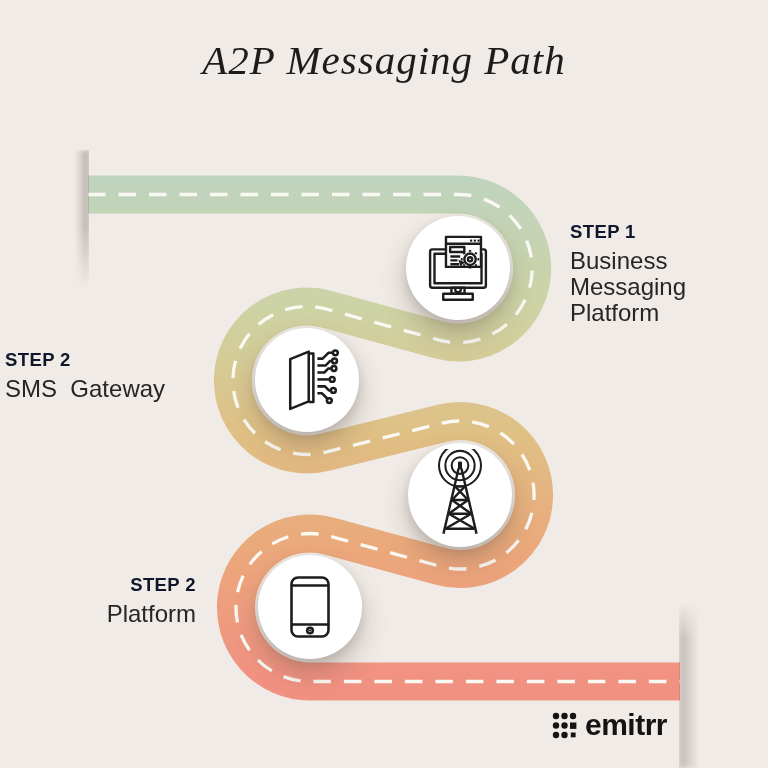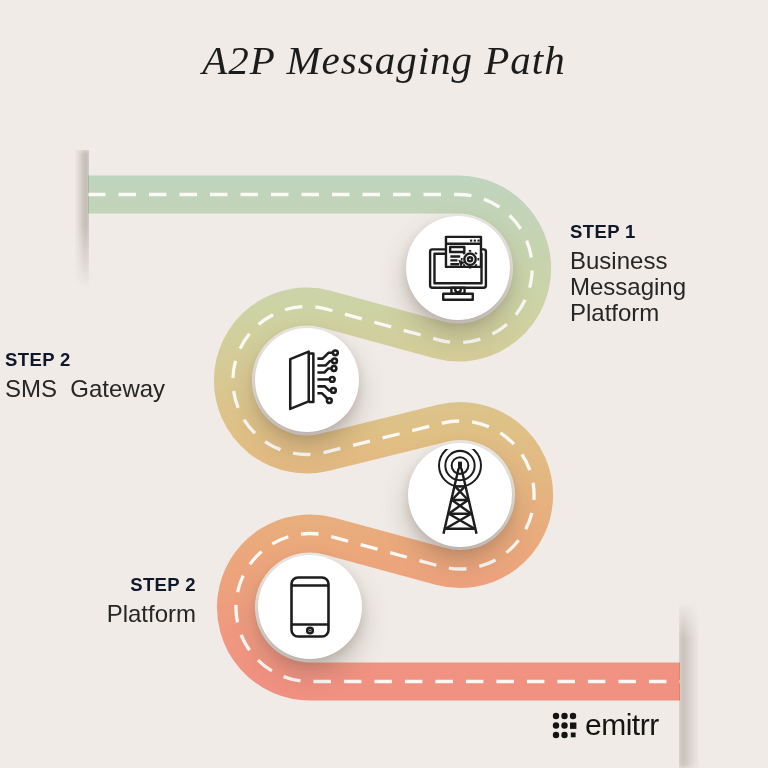--- a/index.html
+++ b/index.html
@@ -41,21 +41,21 @@
   .step-desc{
     margin-top:5px;font-size:24px;line-height:26px;color:#262626;
     white-space:pre-wrap;
   }
   .brand{
     position:absolute;left:552px;top:707px;width:129px;height:36px;
     overflow:hidden;
     display:flex;align-items:center;gap:6px;
   }
   .brand-name{
-    font-size:30px;font-weight:400;color:#141414;letter-spacing:-0.5px;white-space:nowrap;
+    font-size:30px;font-weight:700;color:#141414;letter-spacing:-0.5px;white-space:nowrap;
   }
   .edge-shadow{position:absolute;pointer-events:none;}
   .edge-shadow-left{
     left:75px;top:150px;width:14px;height:138px;
     background:linear-gradient(to left, rgba(90,75,65,0.40), rgba(90,75,65,0));
     filter:blur(2px);
     -webkit-mask-image:linear-gradient(to bottom, #000 55%, transparent 100%);
     mask-image:linear-gradient(to bottom, #000 55%, transparent 100%);
   }
   .edge-shadow-right{

